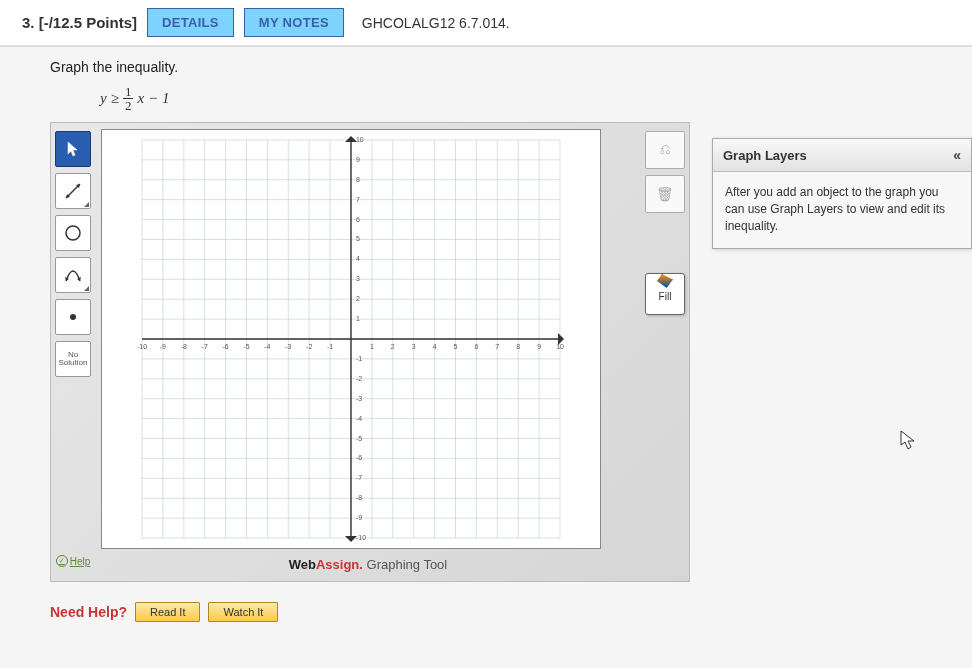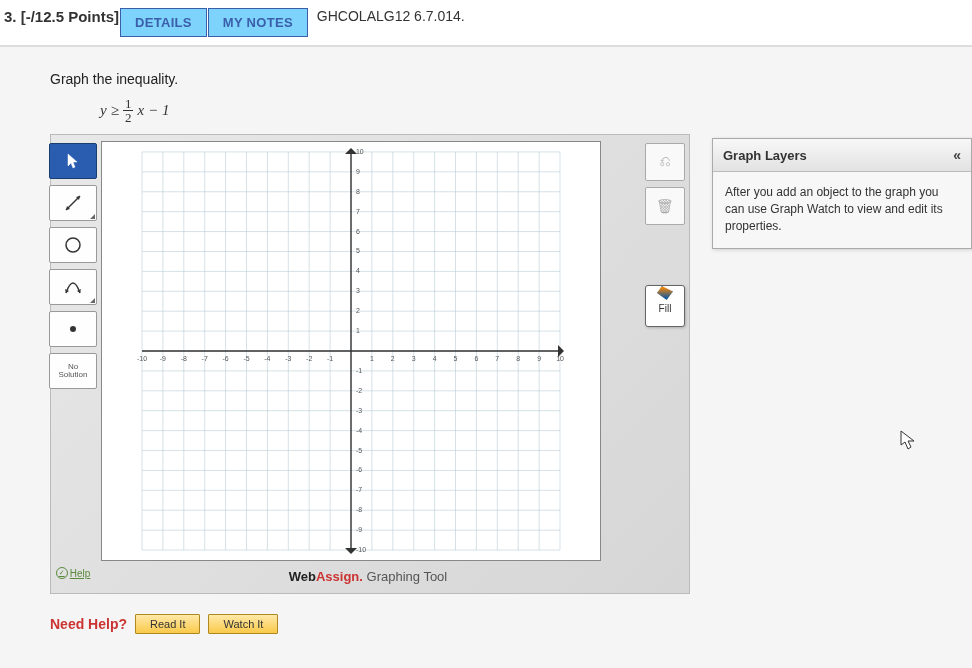--- a/index.html
+++ b/index.html
@@ -6,23 +6,23 @@
   body {
     font-family: Arial, Helvetica, sans-serif;
     background: #f5f5f5;
     width: 972px;
     height: 668px;
     overflow: hidden;
     position: relative;
   }
   .question-header {
     display: flex;
-    align-items: flex-start;
-    gap: 1px;
-    padding: 8px 4px;
+    align-items: center;
+    gap: 10px;
+    padding: 8px 22px;
     background: #fff;
     border-bottom: 2px solid #ddd;
   }
   .question-header .qnum {
     font-weight: bold;
     font-size: 15px;
     color: #333;
   }
   .hdr-btn {
     border: 1px solid #3b5eab;
@@ -34,21 +34,21 @@
     font-weight: bold;
     letter-spacing: 0.3px;
   }
   .qref {
     font-weight: normal;
     color: #333;
     font-size: 14px;
     margin-left: 8px;
   }
   .content {
-    padding: 24px 0 0 50px;
+    padding: 12px 0 0 50px;
   }
   .prompt {
     font-size: 14px;
     color: #222;
     margin-bottom: 10px;
   }
   .formula {
     font-family: 'Times New Roman', serif;
     font-size: 15px;
     font-style: italic;
@@ -81,21 +81,21 @@
   }
   .tool-col {
     width: 44px;
     display: flex;
     flex-direction: column;
     gap: 6px;
     padding: 8px 4px;
     align-items: center;
   }
   .tool-btn {
-    width: 48px;
+    width: 36px;
     height: 36px;
     border: 1px solid #999;
     background: #fefefe;
     border-radius: 2px;
     display: flex;
     align-items: center;
     justify-content: center;
     font-size: 16px;
     cursor: pointer;
     position: relative;
@@ -439,20 +439,20 @@
     <button class="nh-btn">Read It</button>
     <button class="nh-btn">Watch It</button>
   </div>
 </div>
 
 <div class="layers-panel">
   <div class="lp-head">
     <span>Graph Layers</span>
     <span class="lp-collapse">«</span>
   </div>
-  <div class="lp-body">After you add an object to the graph you can use Graph Watch to view and edit its properties.</div>
+  <div class="lp-body">After you add an object to the graph you can use Graph Layers to view and edit its inequality.</div>
 </div>
 
 <div class="cursor-glyph">
   <svg width="16" height="20" viewBox="0 0 16 20">
       <path d="M1 1 L1 15 L5 12 L8 19 L11 17 L8 11 L14 11 Z" fill="#fff" stroke="#333" stroke-width="1"></path>
     </svg>
 </div>
 
 </body></html>

